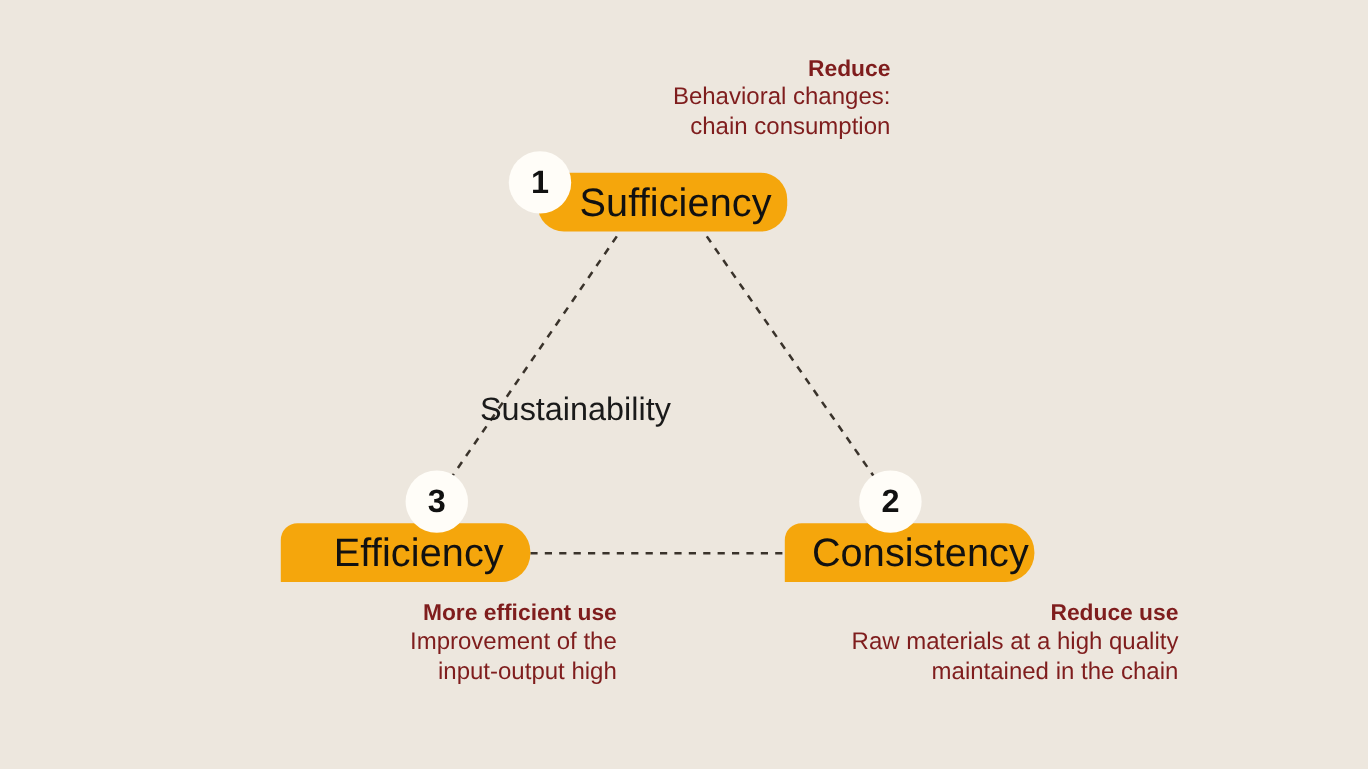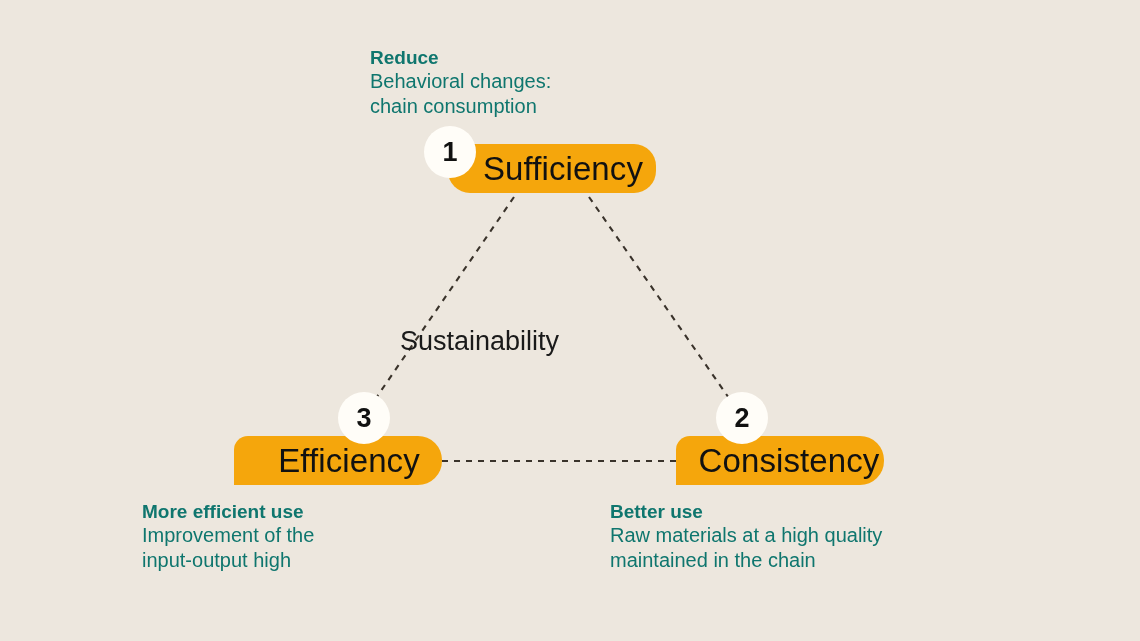--- a/index.html
+++ b/index.html
@@ -23,22 +23,22 @@
     left: 0;
     top: 0;
     width: 1140px;
     height: 641px;
     pointer-events: none;
   }
 
   
   .caption {
     position: absolute;
-    text-align: left;
-    color: #0f766e;
+    text-align: right;
+    color: #7f1d1d;
     line-height: 1.22;
     white-space: nowrap;
   }
   .caption .cap-head {
     font-weight: bold;
     font-size: 19px;
     display: block;
   }
   .caption .cap-line {
     font-weight: normal;
@@ -88,21 +88,21 @@
   }
   #node-efficiency {
     left: 234px;
     top: 436px;
     width: 208px;
     height: 49px;
     border-radius: 14px 24px 24px 0;
     justify-content: center;
   }
   #node-consistency {
-    left: 676px;
+    left: 654px;
     top: 436px;
     width: 208px;
     height: 49px;
     border-radius: 14px 24px 24px 0;
     text-align: right;
   }
   #node-consistency .node-label {
     padding-left: 22px;
   }
 
@@ -171,18 +171,18 @@
   </div>
   <div class="badge" id="badge-2">2</div>
 
   <div class="caption" id="caption-efficiency">
     <span class="cap-head">More efficient use</span>
     <span class="cap-line">Improvement of the</span>
     <span class="cap-line">input-output high</span>
   </div>
 
   <div class="caption" id="caption-consistency">
-    <span class="cap-head">Better use</span>
+    <span class="cap-head">Reduce use</span>
     <span class="cap-line">Raw materials at a high quality</span>
     <span class="cap-line">maintained in the chain</span>
   </div>
 
 </div>
 
 </body></html>

